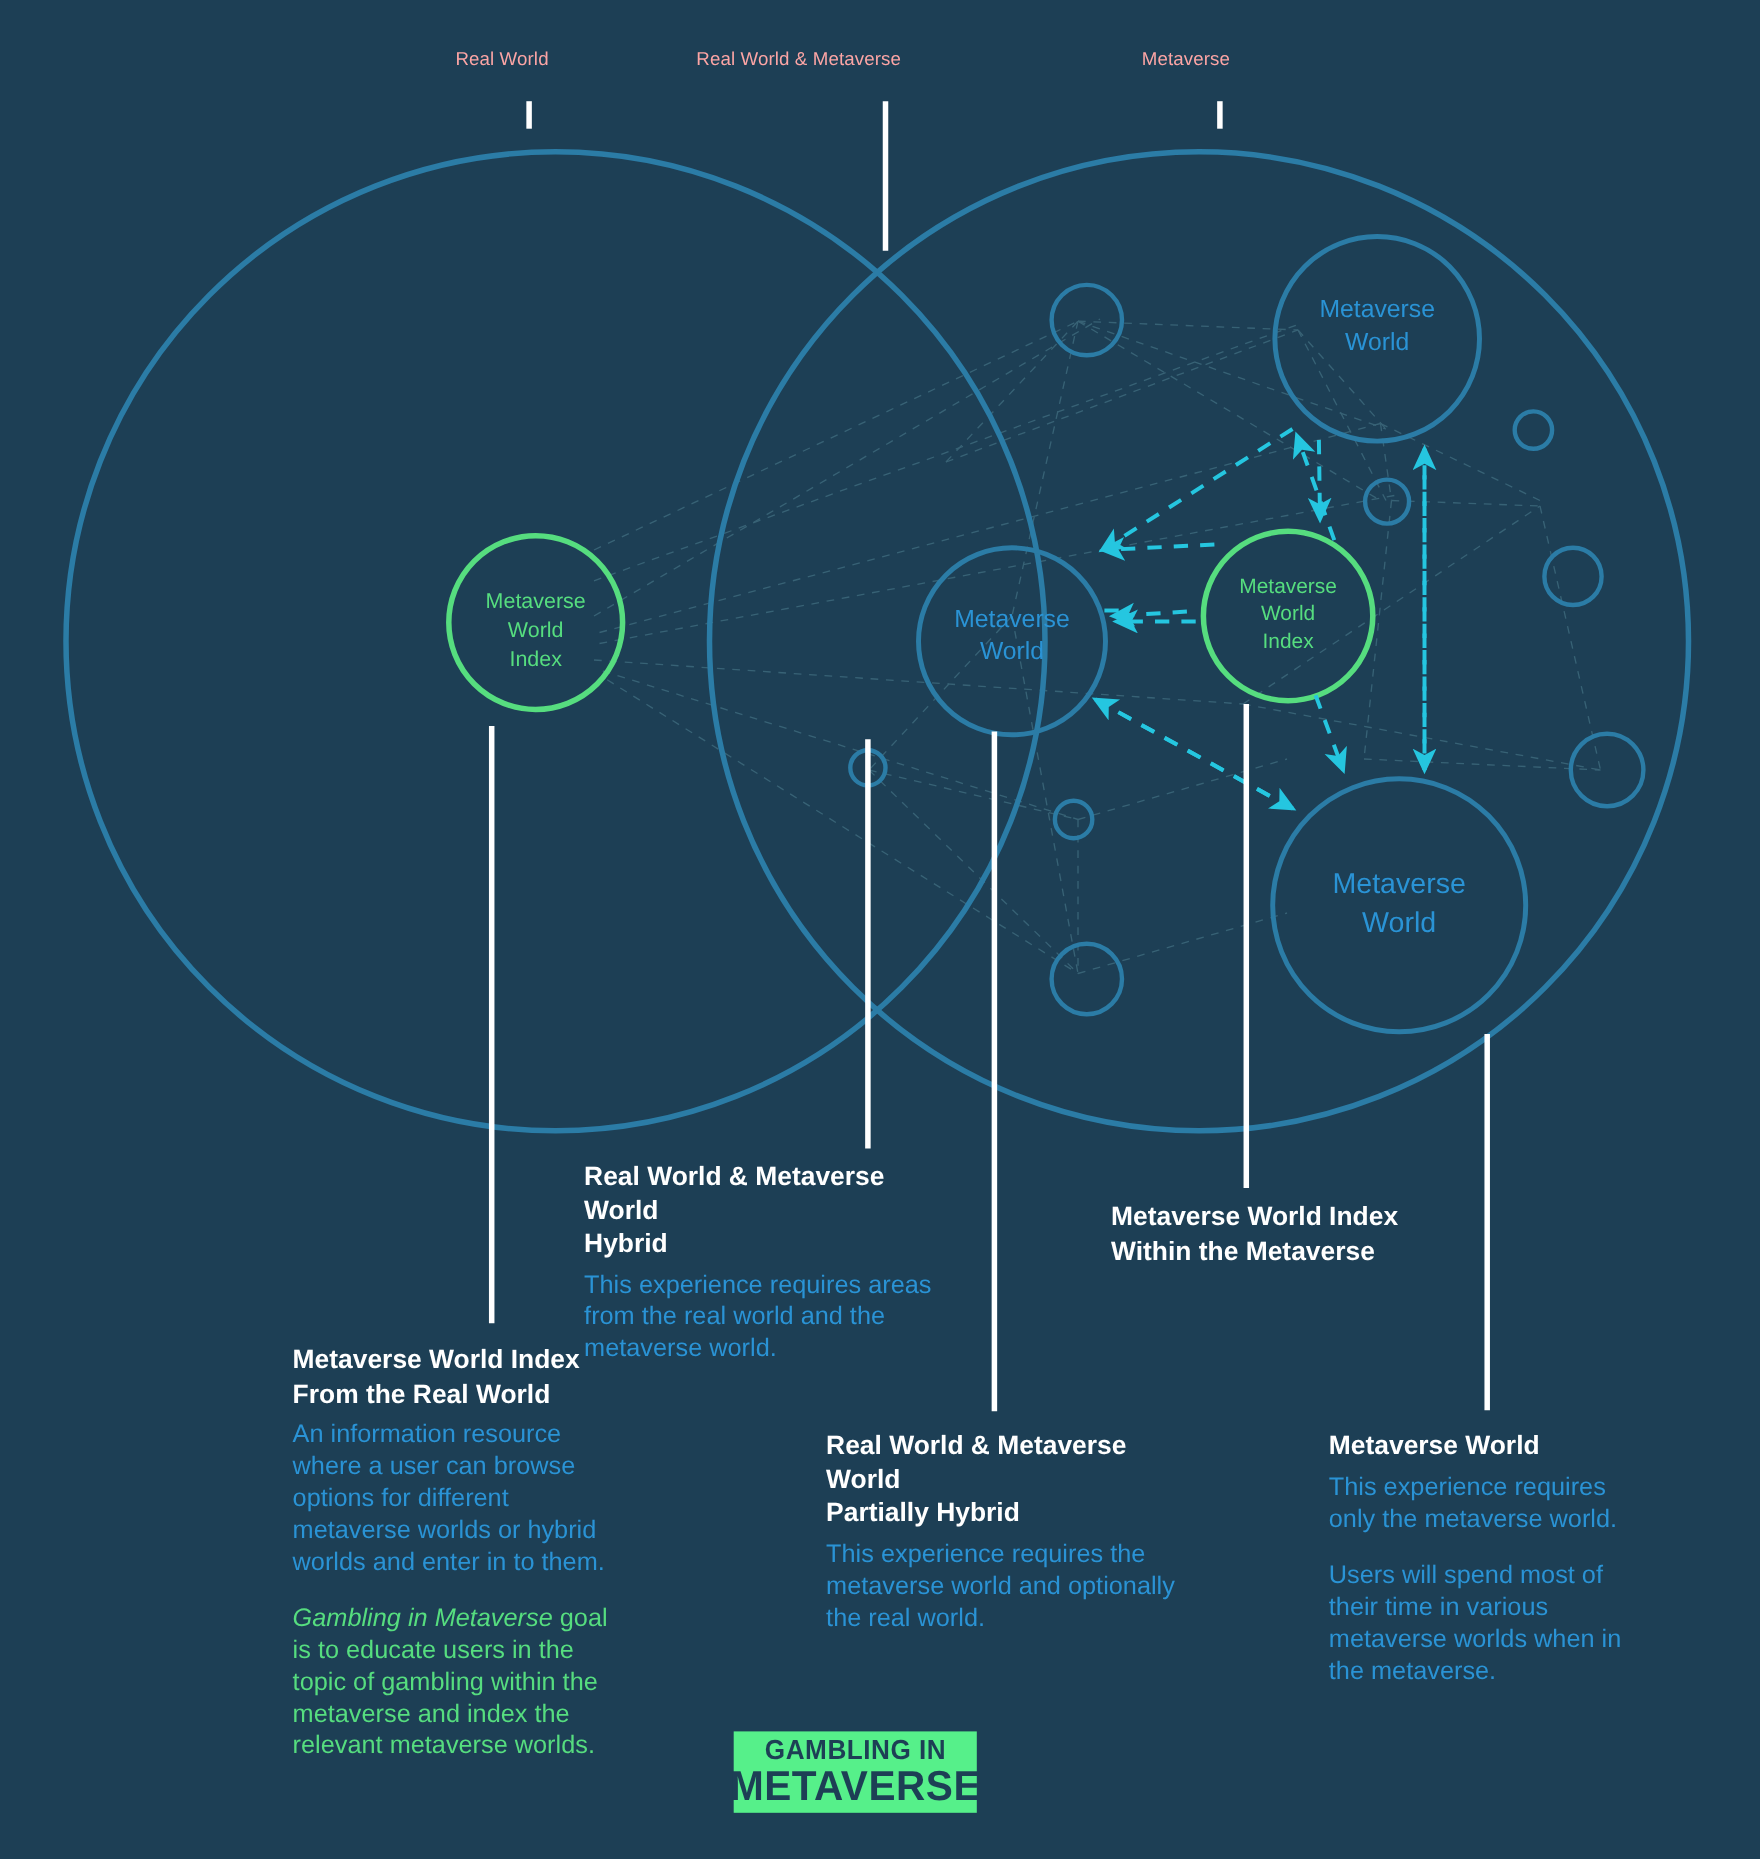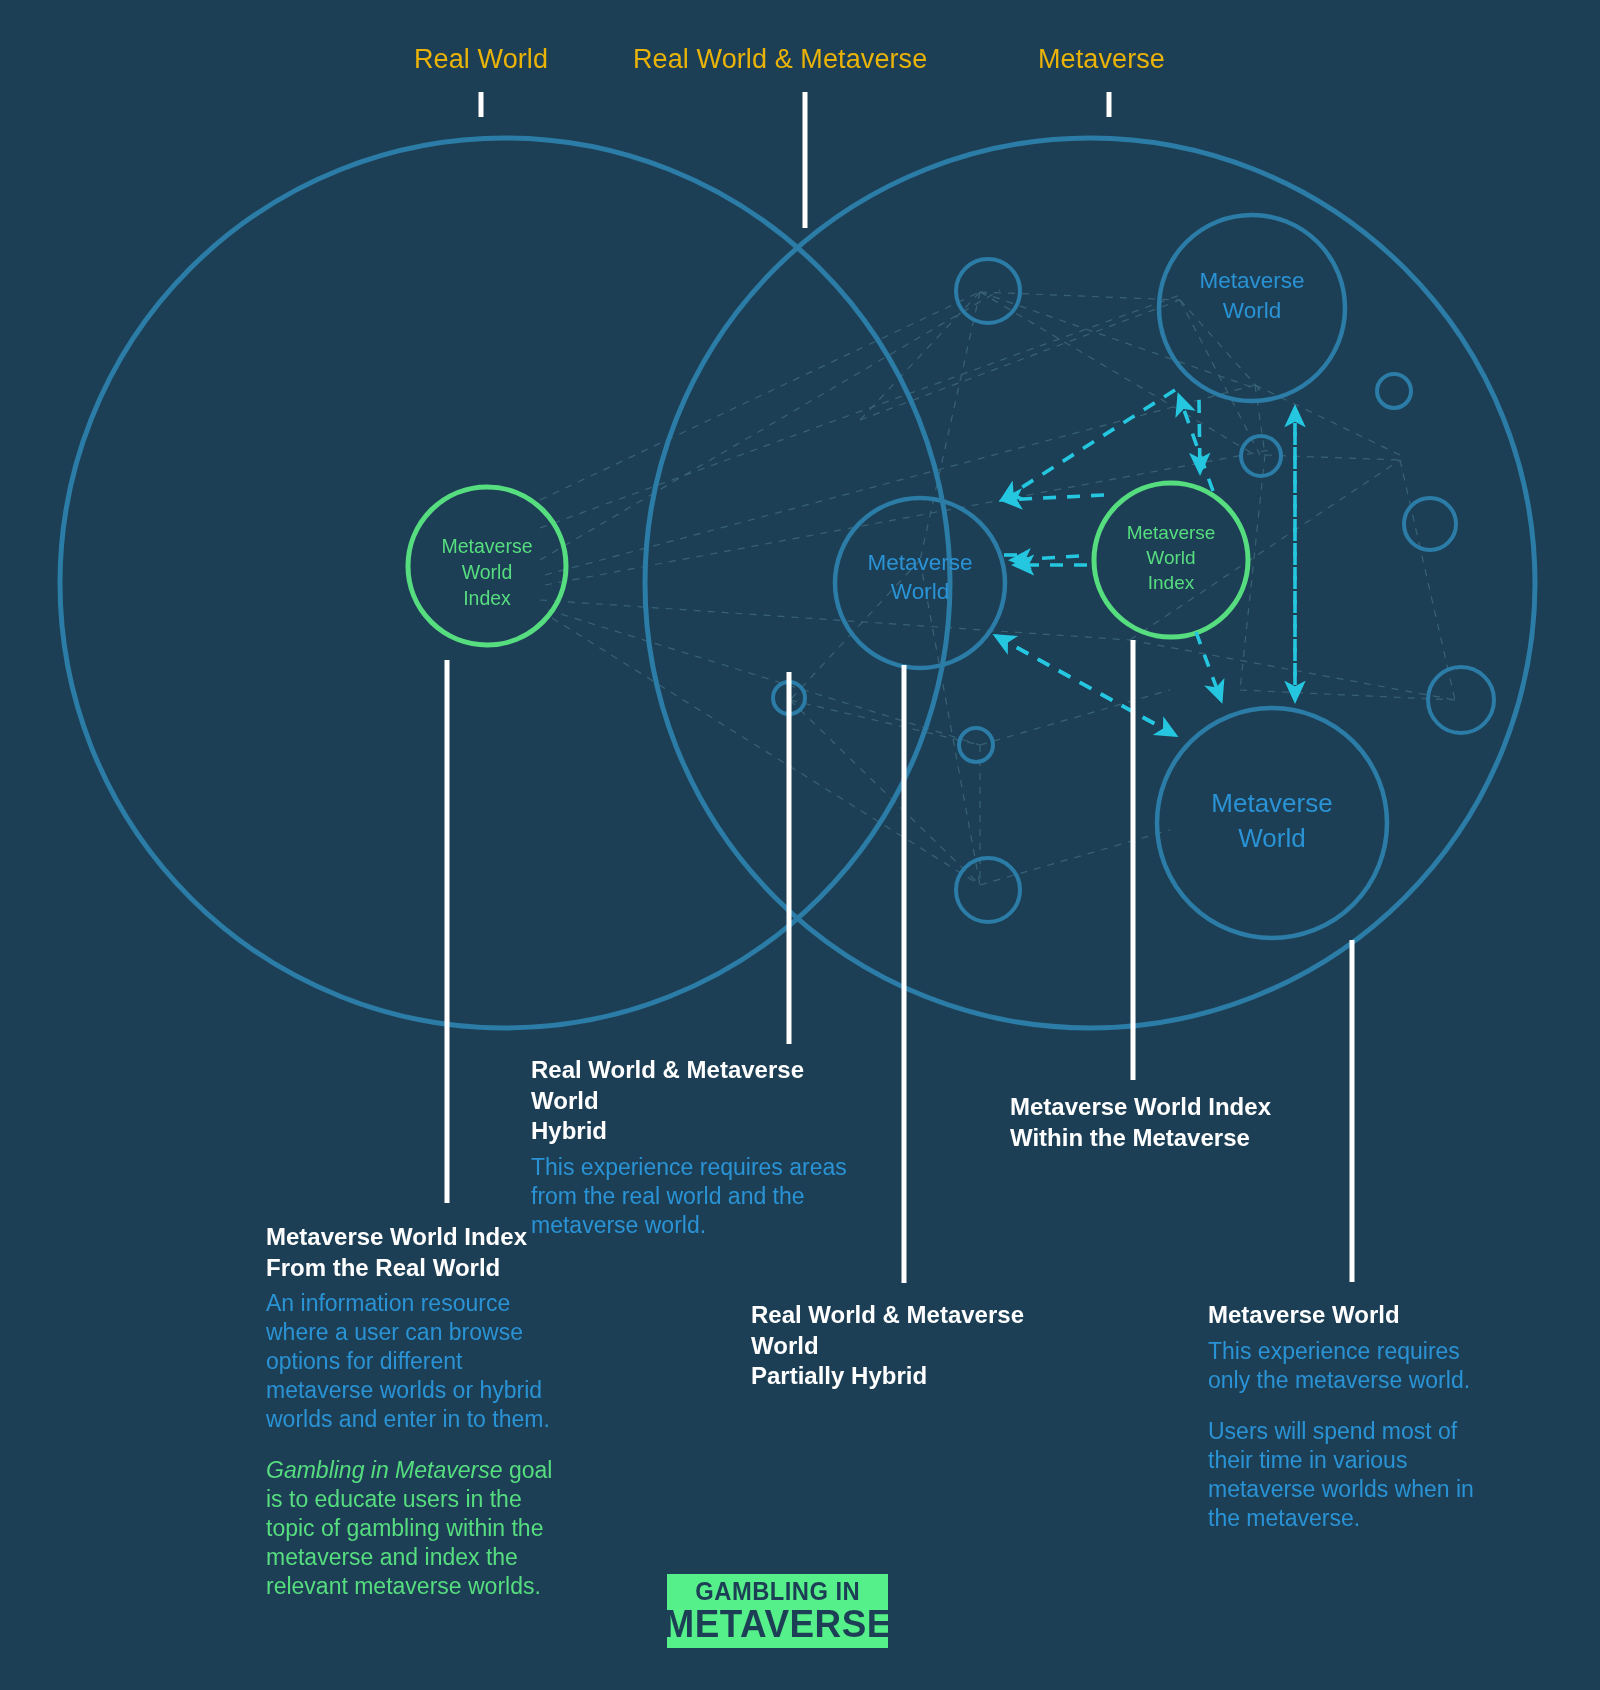--- a/index.html
+++ b/index.html
@@ -9,21 +9,21 @@
     background:#1d3f55;
     font-family:"Liberation Sans","DejaVu Sans",sans-serif;
     position:relative;overflow:hidden;
     -webkit-font-smoothing:antialiased;
   }
   .stage{position:absolute;inset:0;}
   svg.diagram{position:absolute;left:0;top:0;width:1600px;height:1690px;}
 
   
   .toplabel{
-    position:absolute;color:#eab308;font-size:27px;font-weight:400;
+    position:absolute;color:#fca5a5;font-size:17px;font-weight:400;
     white-space:nowrap;letter-spacing:.1px;
   }
   .tl-real{left:414px;top:44px;}
   .tl-both{left:633px;top:44px;}
   .tl-meta{left:1038px;top:44px;}
 
   
   .block{position:absolute;}
   .block h3{
     margin:0 0 6px 0;color:#ffffff;font-size:24px;font-weight:700;
@@ -206,20 +206,21 @@
       <span>Metaverse World Index</span><br>
       <span>Within the Metaverse</span>
     </h3>
   </div>
 
   <div class="block b-partial">
     <h3>
       <span>Real World &amp; Metaverse World</span><br>
       <span>Partially Hybrid</span>
     </h3>
+    <p>This experience requires the metaverse world and optionally the real world.</p>
   </div>
 
   <div class="block b-world">
     <h3>Metaverse World</h3>
     <p>This experience requires only the metaverse world.</p>
     <p>Users will spend most of their time in various metaverse worlds when in the metaverse.</p>
   </div>
 
   <div class="logo">
     <div class="l1">GAMBLING IN</div>

